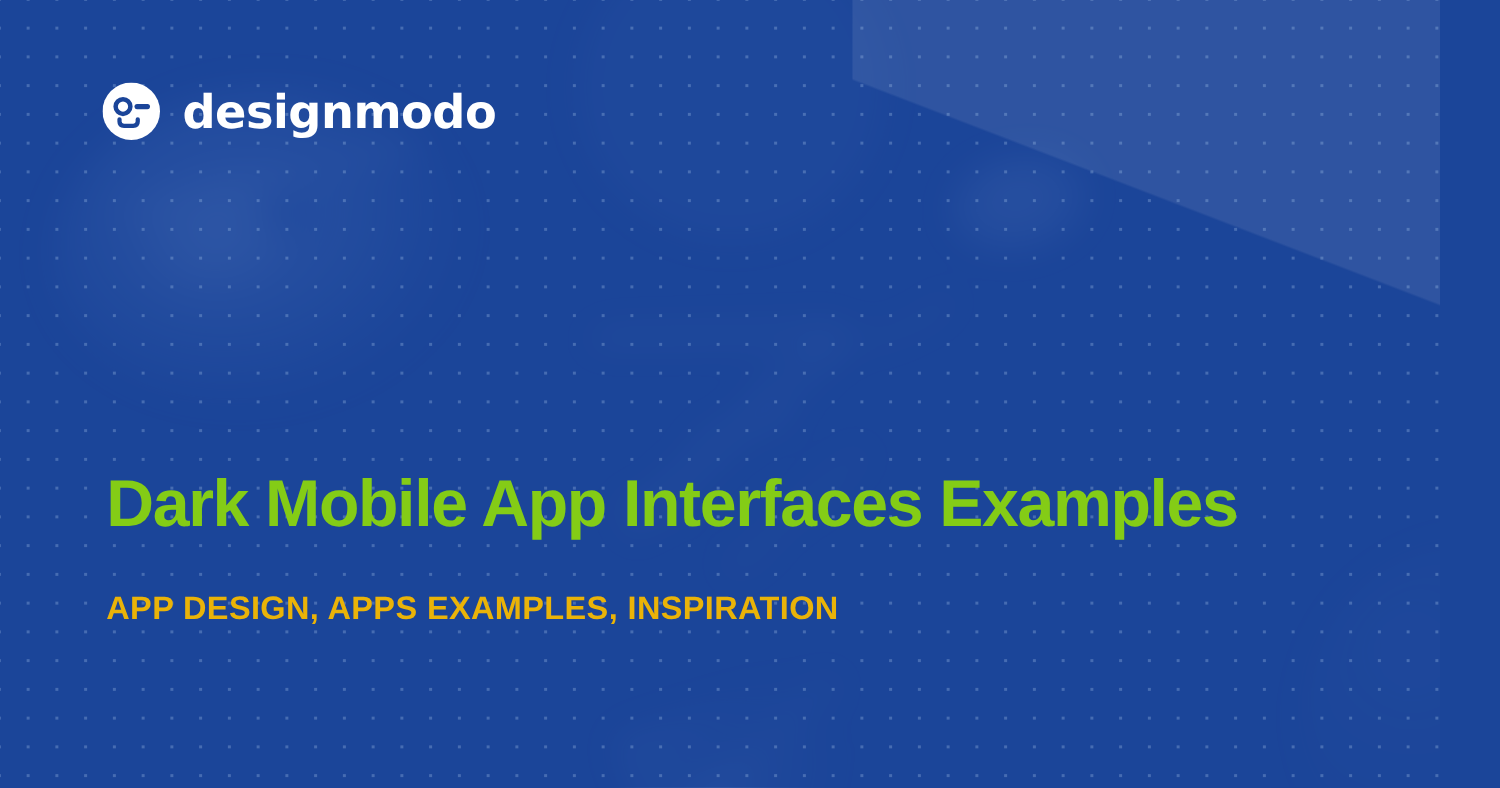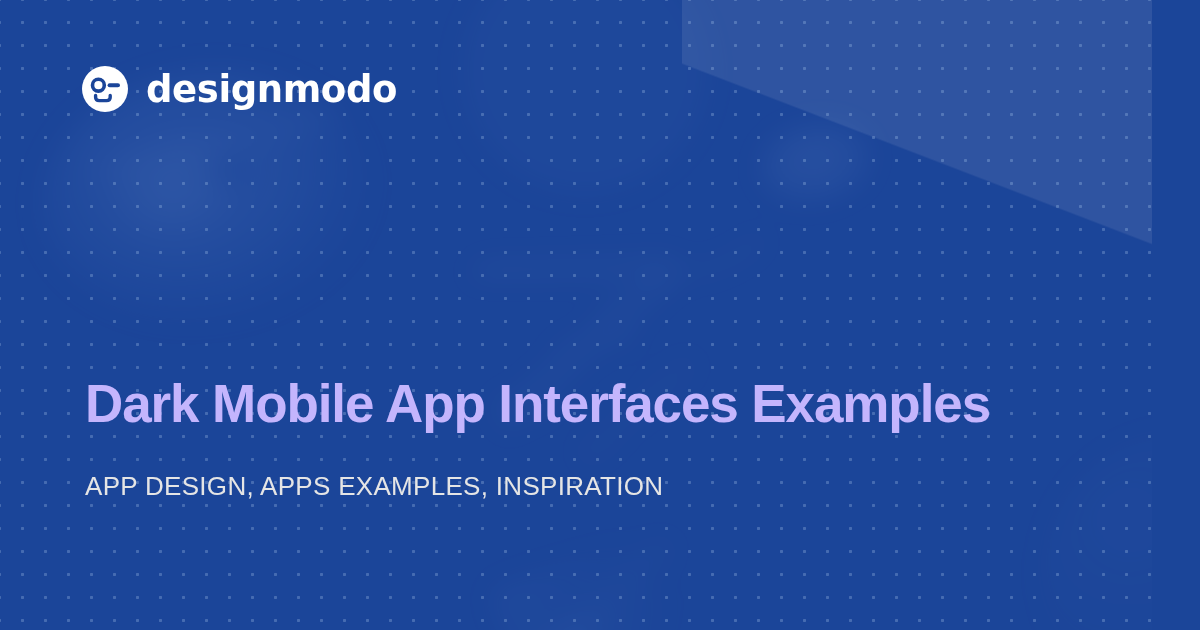--- a/index.html
+++ b/index.html
@@ -165,32 +165,32 @@
     line-height:1;
     font-family:"DejaVu Sans", sans-serif;
   }
 
   
   .content {
     position:absolute; left:85px; top:372px;
     width:990px;
   }
   .title {
-    color:#c4b5fd;
+    color:#84cc16;
     font-size:53px;
     font-weight:700;
     line-height:64px;
     letter-spacing:-1.1px;
     font-family:"Liberation Sans", sans-serif;
   }
   .subtitle {
     margin-top:35px;
-    color:#e5e5e5;
+    color:#eab308;
     font-size:26px;
-    font-weight:400;
+    font-weight:700;
     letter-spacing:.3px;
     line-height:1.2;
     font-family:"Liberation Sans", sans-serif;
   }
 </style>
 </head>
 <body>
 
 <div class="card">
 

